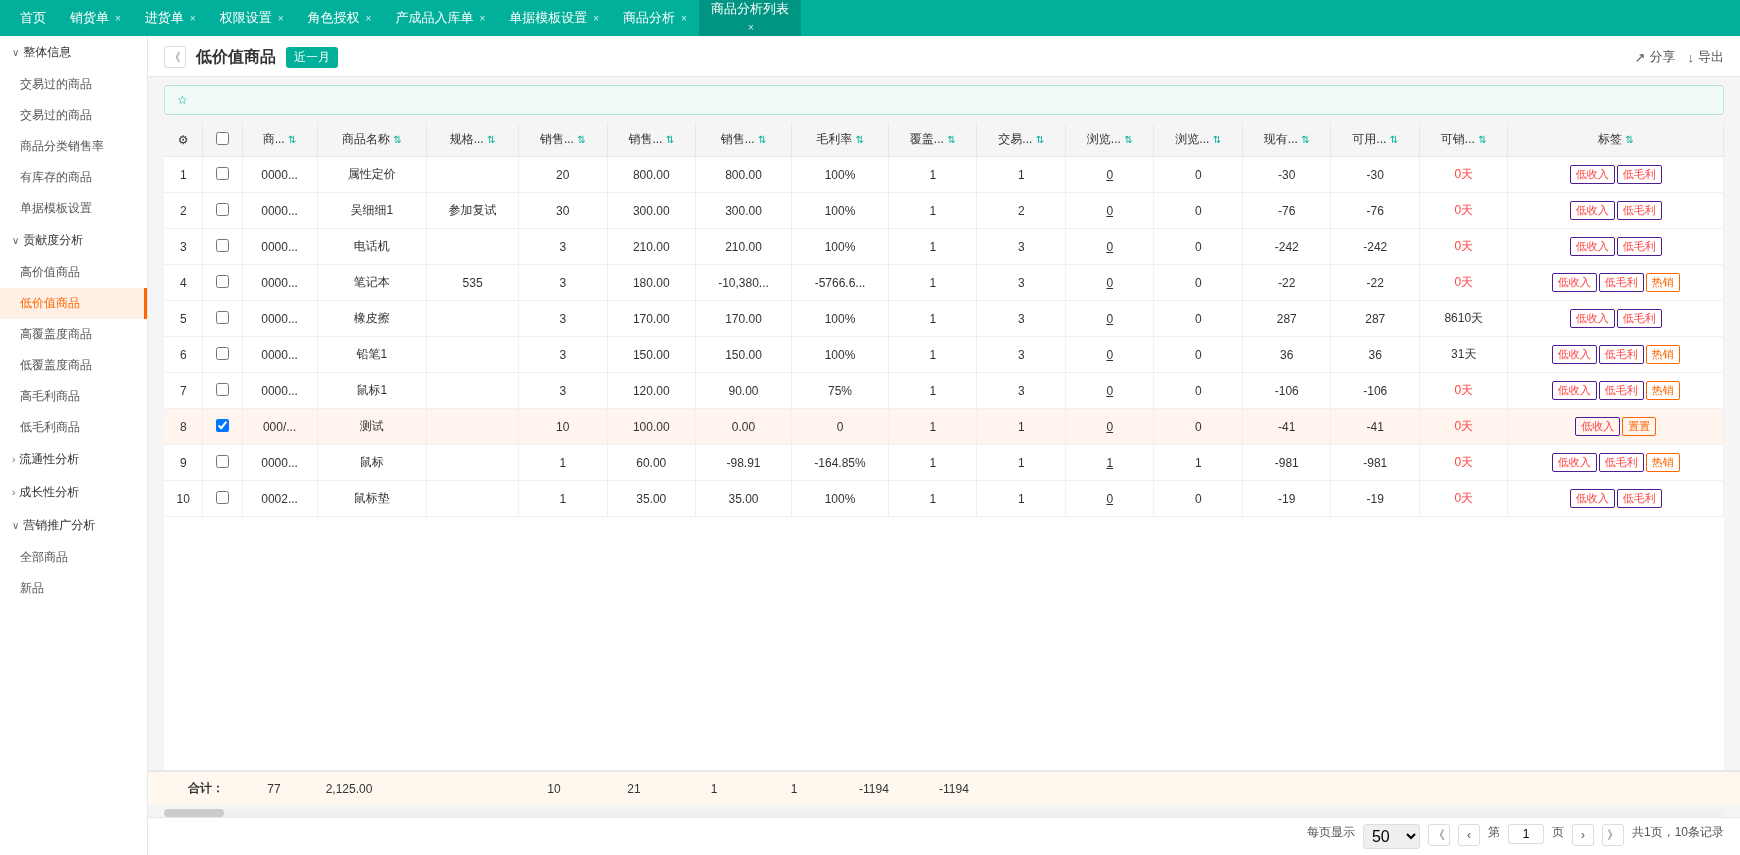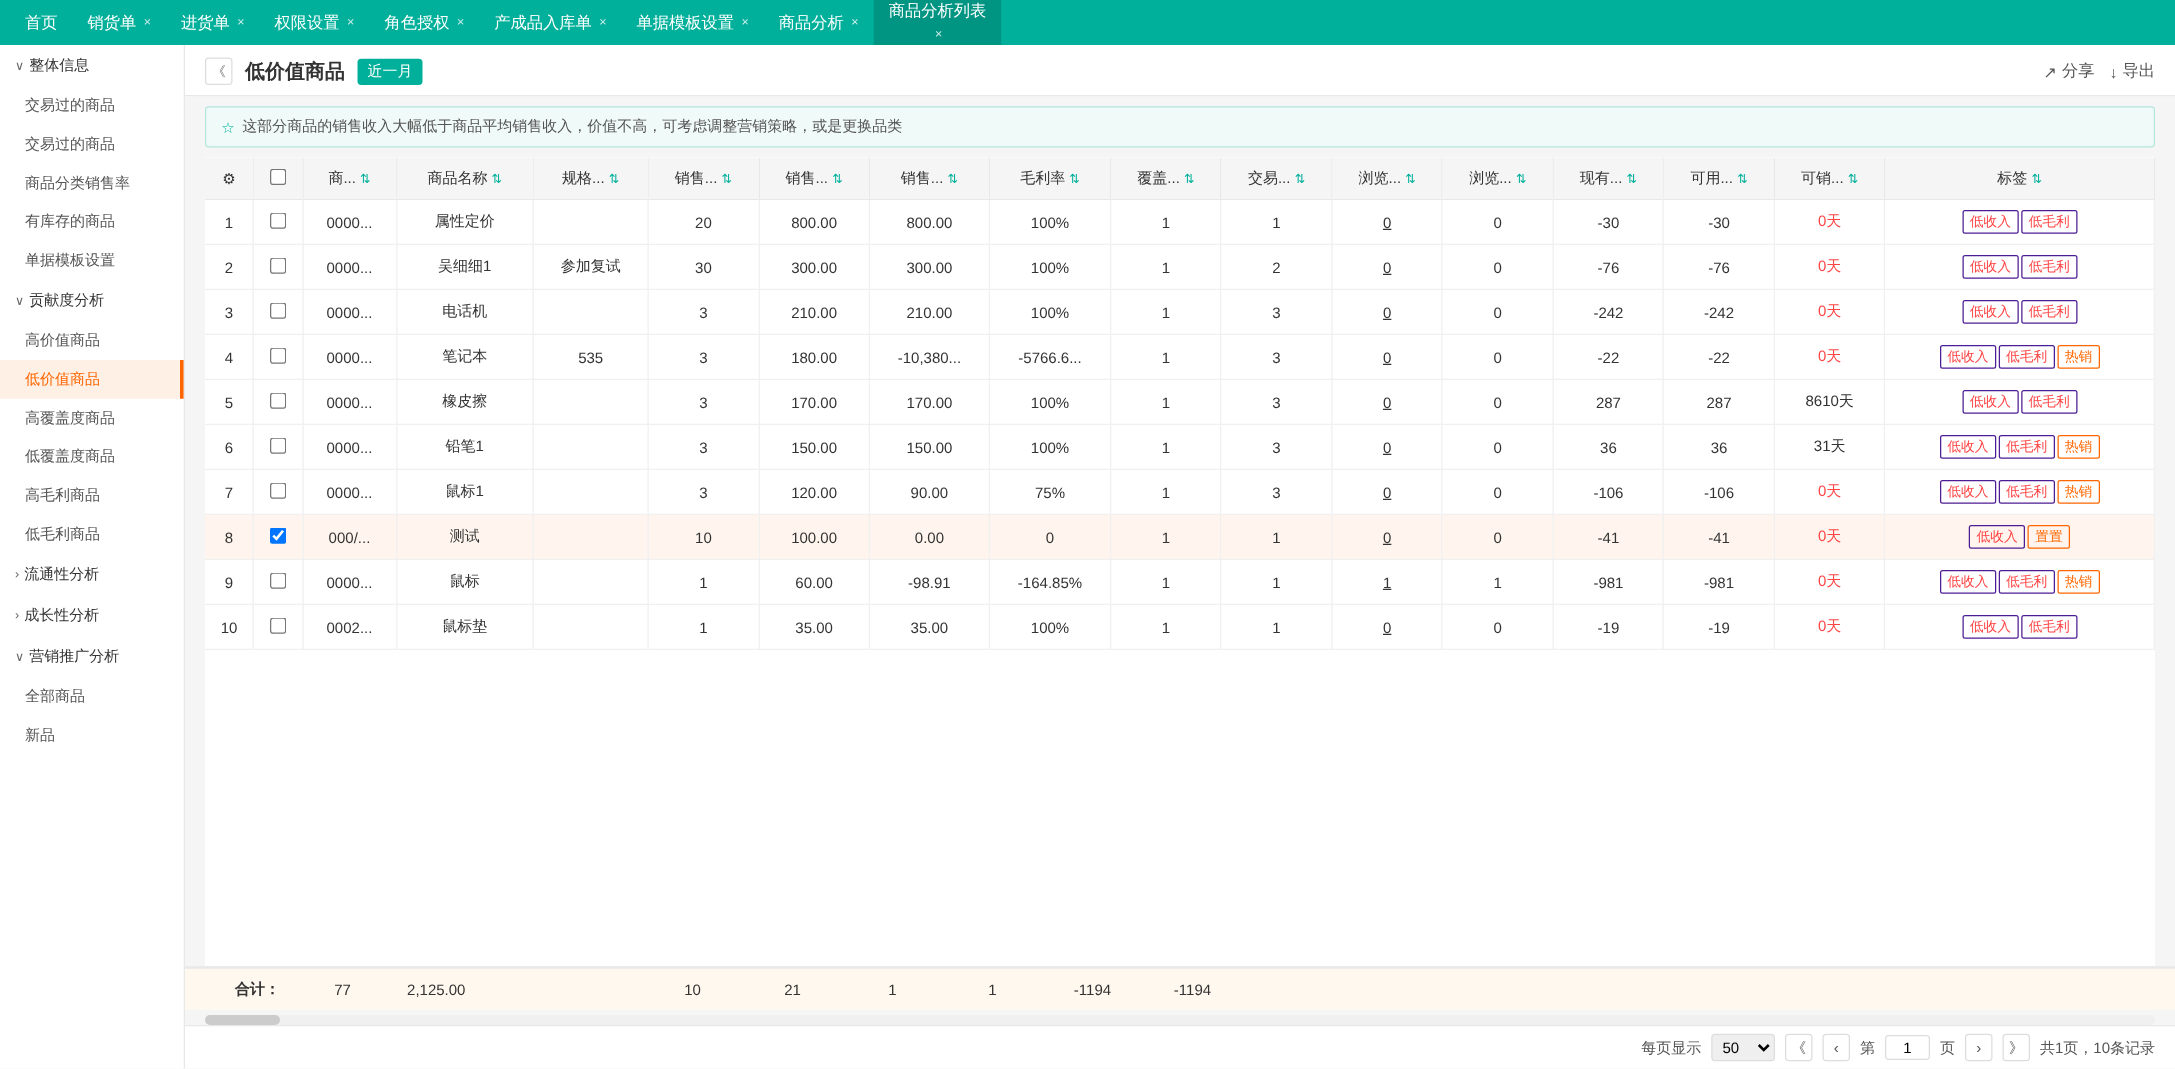--- a/index.html
+++ b/index.html
@@ -213,31 +213,31 @@
       text-align: center;
       padding: 0 6px;
     }
 
     
     .pagination-bar {
       background: #fff;
       border-top: 1px solid #e8e8e8;
       padding: 6px 16px;
       display: flex;
-      align-items: center;
+      align-items: flex-start;
       justify-content: flex-end;
       gap: 8px;
       font-size: 12px;
       color: #555;
     }
     .page-size-select {
       border: 1px solid #ddd;
       border-radius: 3px;
       padding: 2px 4px;
-      font-size: 12px;
+      font-size: 16px;
     }
     .page-btn {
       width: 22px; height: 22px;
       border: 1px solid #ddd;
       border-radius: 3px;
       display: flex; align-items: center; justify-content: center;
       cursor: pointer;
       background: #fff;
       color: #555;
     }
@@ -387,21 +387,20 @@
         </div>
         <div class="header-btn">
           <span>↓</span>
           <span>导出</span>
         </div>
       </div>
     </div>
 
     <div class="notice-bar">
       <span class="notice-icon">☆</span>
-      <span>这部分商品的销售收入大幅低于商品平均销售收入，价值不高，可考虑调整营销策略，或是更换品类</span>
     </div>
 
     <div class="table-container">
       <table>
         <thead>
           <tr>
             <th>⚙</th>
             <th><input type="checkbox" style=""></th>
             <th class="sortable">商... <span class="sort-icon">⇅</span></th>
             <th class="sortable">商品名称 <span class="sort-icon">⇅</span></th>

